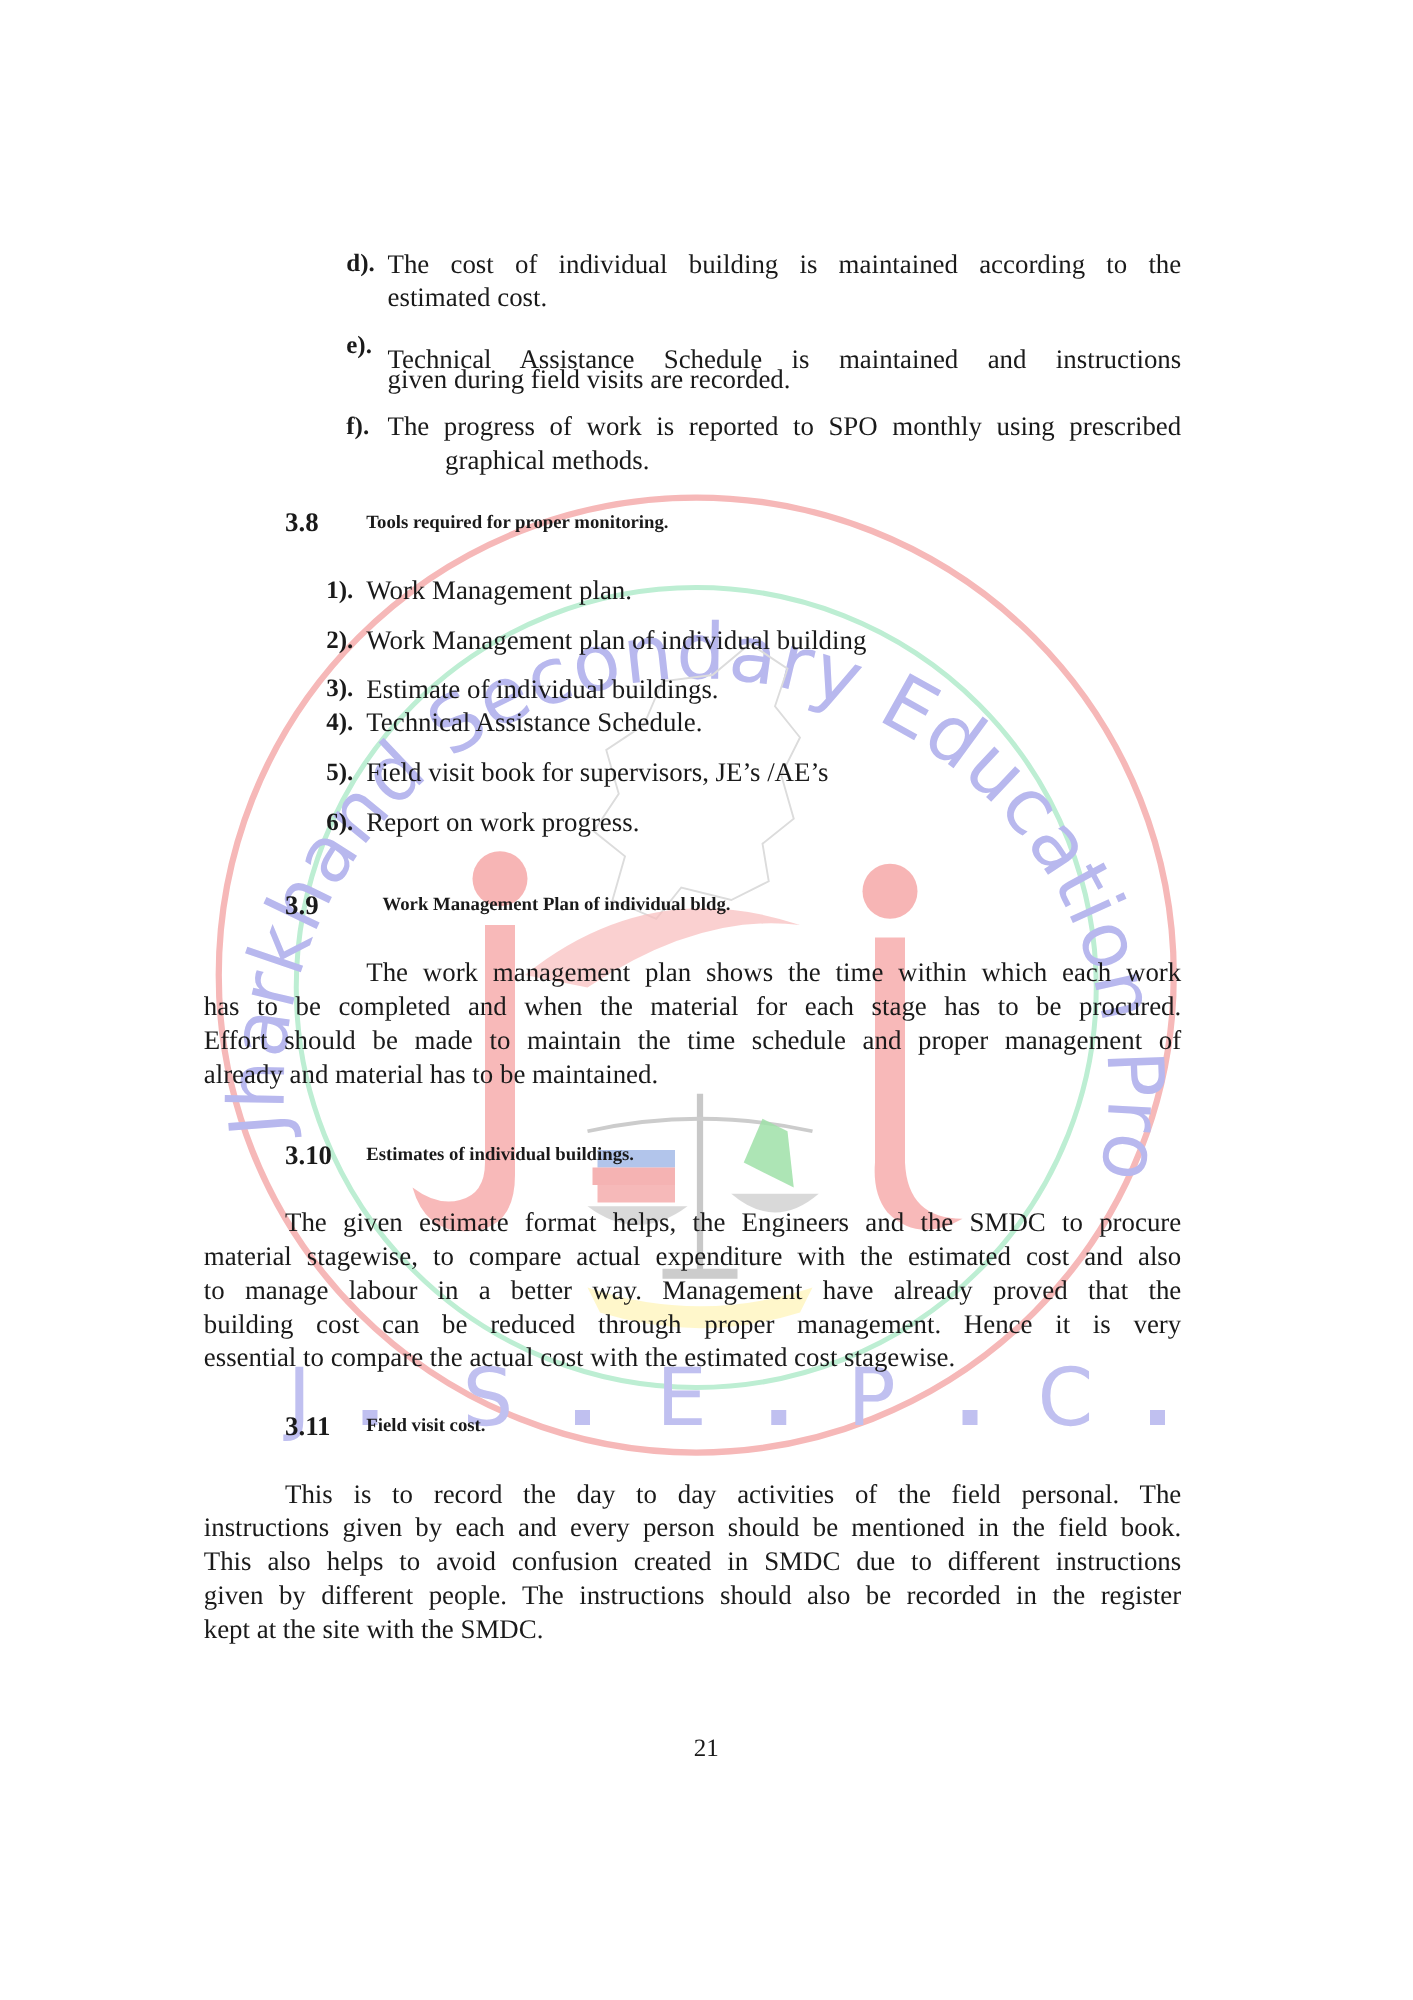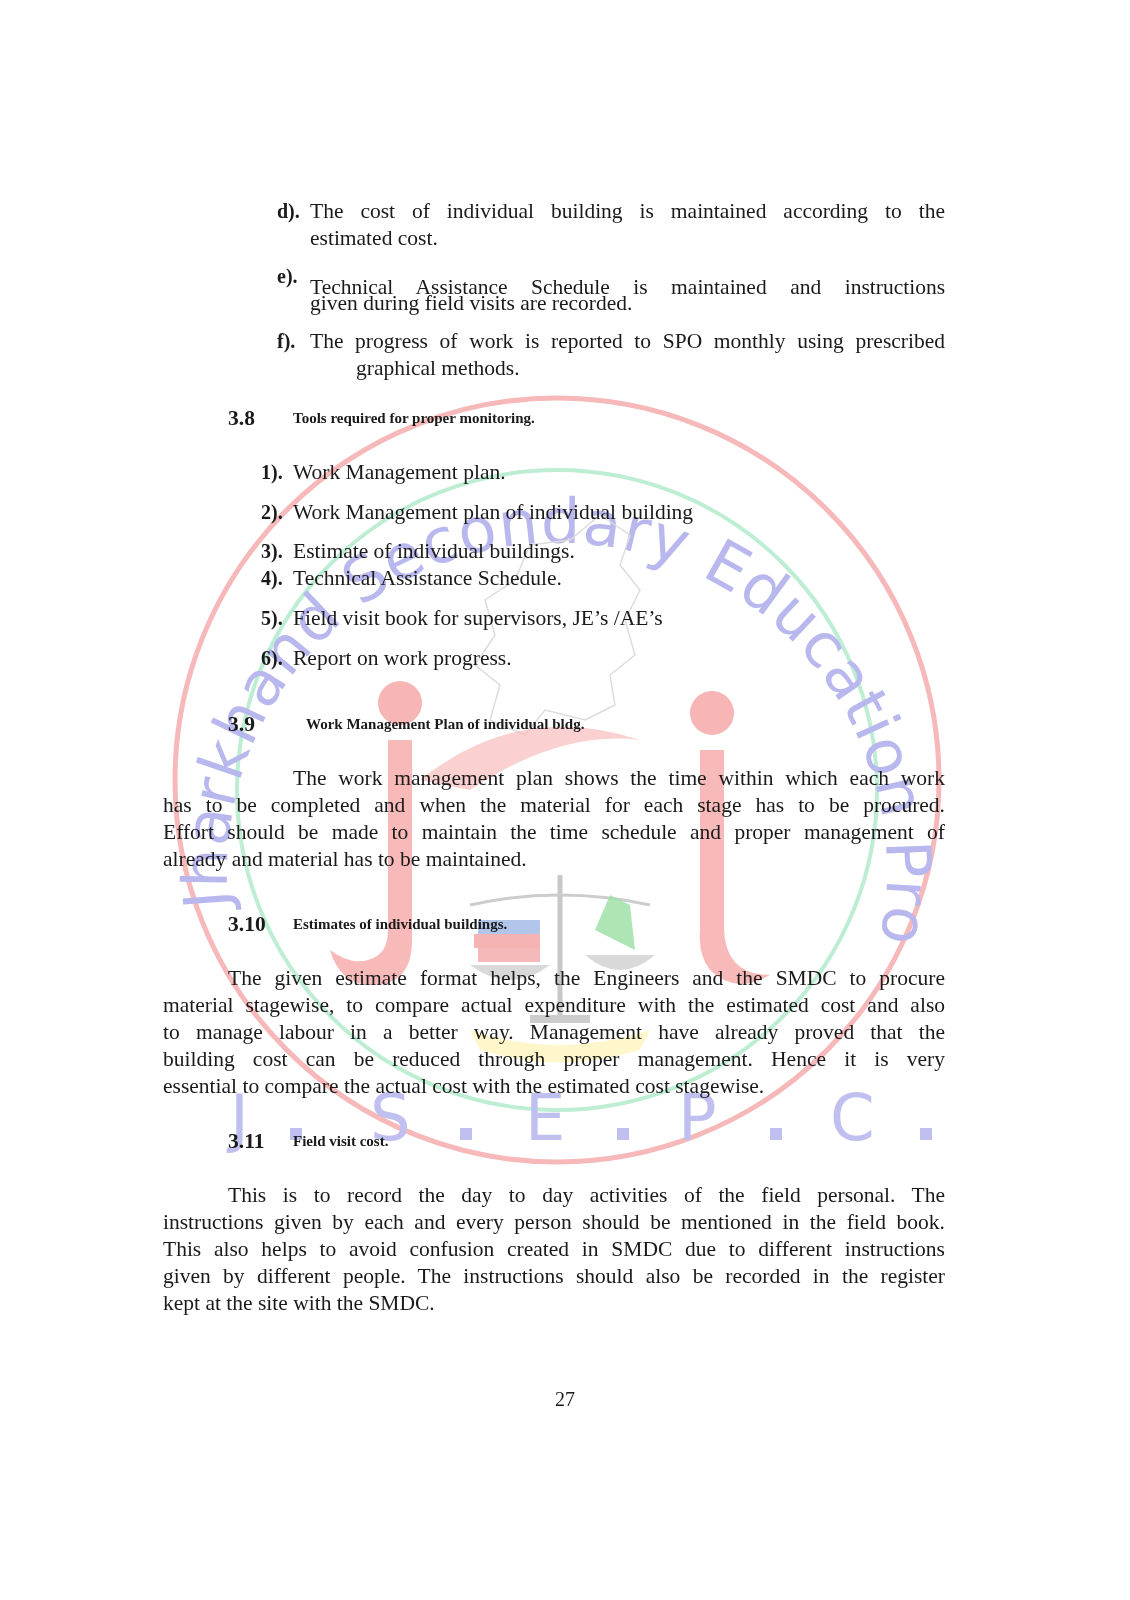--- a/index.html
+++ b/index.html
@@ -134,15 +134,15 @@
       <span class="heading-num" style="left:228px; top:1128px;">3.11</span>
       <span class="heading-text" style="left:293px; top:1128px;">Field visit cost.</span>
 
       <div class="txt just" style="left:228px; top:1182px; width:717px;">This is to record the day to day activities of the field personal. The</div>
       <div class="txt just" style="left:163px; top:1209px; width:782px;">instructions given by each and every person should be mentioned in the field book.</div>
       <div class="txt just" style="left:163px; top:1236px; width:782px;">This also helps to avoid confusion created in SMDC due to different instructions</div>
       <div class="txt just" style="left:163px; top:1263px; width:782px;">given by different people. The instructions should also be recorded in the register</div>
       <div class="txt" style="left:163px; top:1290px;">kept at the site with the SMDC.</div>
     </div>
 
-    <div class="page-number">27</div>
+    <div class="page-number">21</div>
   </div>
 </div>
 
 </body></html>

